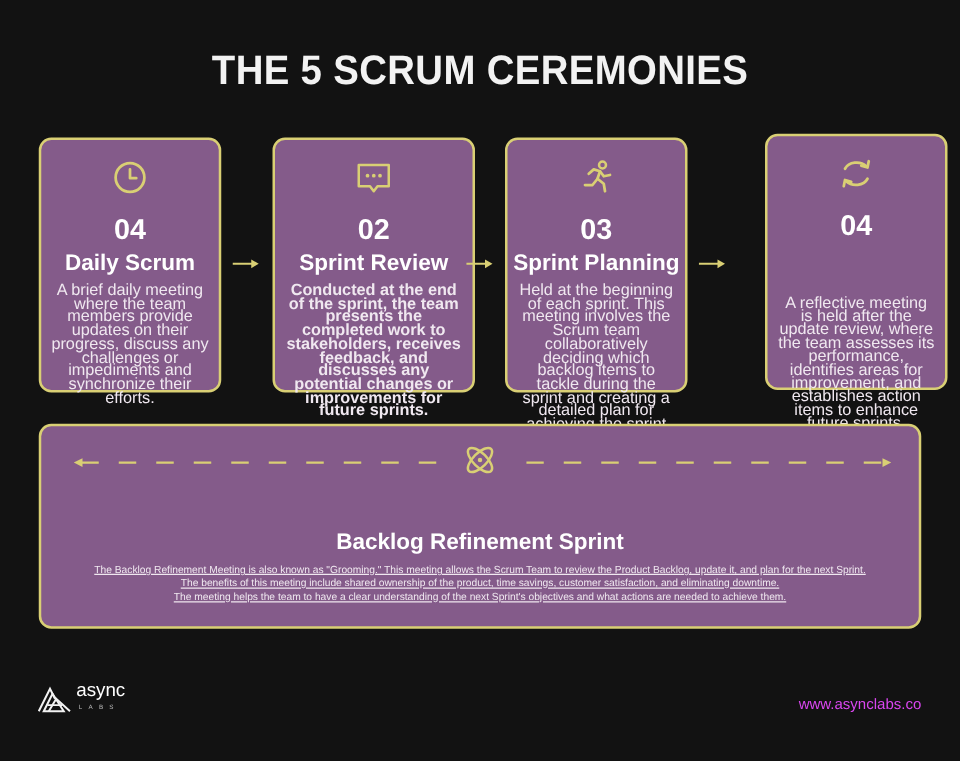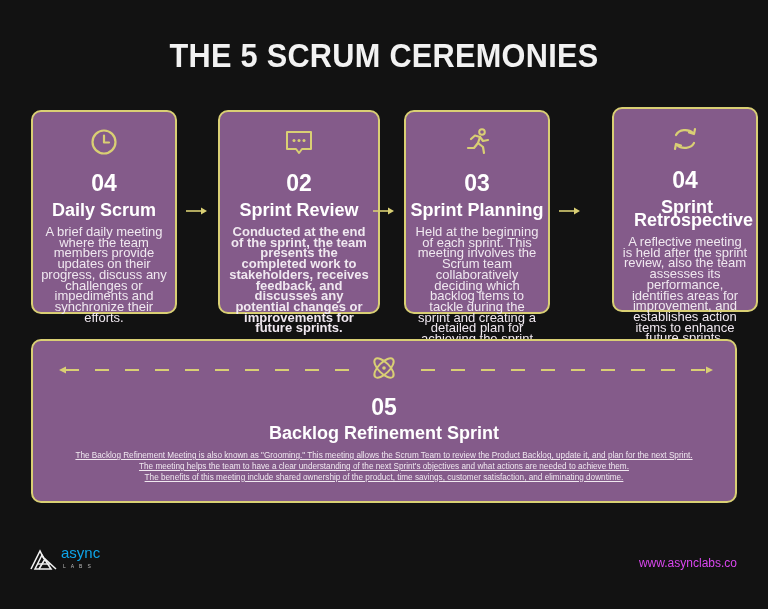--- a/index.html
+++ b/index.html
@@ -24,21 +24,21 @@
     position: absolute; left: 0; width: 100%; font-size: 18px; font-weight: bold; color: #fff; line-height: 13px;
   }
   .card .desc {
     position: absolute; left: 8px; right: 8px; font-size: 13px; line-height: 10.7px; color: #f0e8f0;
   }
   .arrow { position: absolute; width: 22px; height: 8px; }
   .big .desc { left: 20px; right: 20px; font-size: 8.2px; line-height: 10.8px; text-decoration: underline; }
   .dash { position: absolute; top: 24px; height: 10px; }
   .footer-url { position: absolute; right: 31px; top: 556px; font-size: 12px; color: #d946ef; text-align: right; }
   .logo { position: absolute; left: 30px; top: 547px; width: 90px; height: 28px; }
-  .logo .word { position: absolute; left: 31px; top: -3px; font-size: 15px; color: #0ea5e9; }
+  .logo .word { position: absolute; left: 31px; top: -3px; font-size: 15px; color: #ffffff; }
   .logo .sub { position: absolute; left: 33px; top: 16px; font-size: 5px; letter-spacing: 5px; color: #bbb; }
 </style>
 </head>
 <body>
 
 <div class="title">THE 5 SCRUM CEREMONIES</div>
 
 <div class="card" style="left:31px; top:110px; width:146px; height:204px;">
   <svg class="icon" style="top:16px;" width="28" height="28" viewBox="0 0 28 28">
     <circle cx="14" cy="14" r="11.5" fill="none" stroke="#d9cf74" stroke-width="2.2"></circle>
@@ -89,44 +89,42 @@
 </svg>
 
 <div class="card" style="left:612px; top:107px; width:146px; height:205px;">
   <svg class="icon" style="top:16px;" width="30" height="28" viewBox="0 0 30 28">
     <path d="M6 10 A10 8 0 0 1 23 8" fill="none" stroke="#d9cf74" stroke-width="2.2" stroke-linecap="round"></path>
     <path d="M19 7.5 L24 9 L25 4" fill="none" stroke="#d9cf74" stroke-width="2.2" stroke-linecap="round" stroke-linejoin="round"></path>
     <path d="M24 18 A10 8 0 0 1 7 20" fill="none" stroke="#d9cf74" stroke-width="2.2" stroke-linecap="round"></path>
     <path d="M11 20.5 L6 19 L5 24" fill="none" stroke="#d9cf74" stroke-width="2.2" stroke-linecap="round" stroke-linejoin="round"></path>
   </svg>
   <div class="num" style="top:58px;">04</div>
-  <div class="name" style="top:92px; left:20px; width:106px;">Sprint Retrospective</div>
-  <div class="desc" style="top:128px;">A reflective meeting is held after the sprint review, also the team assesses its performance, identifies areas for improvement, and establishes action items to enhance future sprints.</div>
+  <div class="desc" style="top:128px;">A reflective meeting is held after the update review, where the team assesses its performance, identifies areas for improvement, and establishes action items to enhance future sprints.</div>
 </div>
 
 <div class="card big" style="left:31px; top:339px; width:706px; height:164px;">
   <svg class="dash" style="left:26px; width:295px;" viewBox="0 0 295 10">
     <path d="M0 5 L7 1.5 L7 8.5 Z" fill="#d9cf74"></path>
     <line x1="6" y1="5" x2="295" y2="5" stroke="#d9cf74" stroke-width="1.8" stroke-dasharray="14 16"></line>
   </svg>
   <svg class="icon" style="top:12px;" width="30" height="30" viewBox="0 0 30 30">
     <ellipse cx="15" cy="15" rx="12.5" ry="5.5" transform="rotate(45 15 15)" fill="none" stroke="#d9cf74" stroke-width="2"></ellipse>
     <ellipse cx="15" cy="15" rx="12.5" ry="5.5" transform="rotate(-45 15 15)" fill="none" stroke="#d9cf74" stroke-width="2"></ellipse>
     <circle cx="15" cy="15" r="1.8" fill="#d9cf74"></circle>
   </svg>
   <svg class="dash" style="left:388px; width:292px;" viewBox="0 0 292 10">
     <line x1="0" y1="5" x2="286" y2="5" stroke="#d9cf74" stroke-width="1.8" stroke-dasharray="14 16"></line>
     <path d="M292 5 L285 1.5 L285 8.5 Z" fill="#d9cf74"></path>
   </svg>
-  <div class="num" style="top:53px;">05</div>
   <div class="name" style="top:86px;">Backlog Refinement Sprint</div>
   <div class="desc" style="top:110px;">
     <div>The Backlog Refinement Meeting is also known as "Grooming." This meeting allows the Scrum Team to review the Product Backlog, update it, and plan for the next Sprint.</div>
+    <div>The benefits of this meeting include shared ownership of the product, time savings, customer satisfaction, and eliminating downtime.</div>
     <div>The meeting helps the team to have a clear understanding of the next Sprint's objectives and what actions are needed to achieve them.</div>
-    <div>The benefits of this meeting include shared ownership of the product, time savings, customer satisfaction, and eliminating downtime.</div>
   </div>
 </div>
 
 <div class="logo">
   <svg width="28" height="24" viewBox="0 0 28 24" style="position:absolute; left:0; top:0;">
     <path d="M1 22 L10 4 L14 12" fill="none" stroke="#f2f2f2" stroke-width="1.6"></path>
     <path d="M5 22 L12 8 L21 22 Z" fill="none" stroke="#f2f2f2" stroke-width="1.6"></path>
     <path d="M9 22 L15 12 L26 22" fill="none" stroke="#f2f2f2" stroke-width="1.6"></path>
     <line x1="8" y1="17" x2="20" y2="17" stroke="#f2f2f2" stroke-width="1.4"></line>
   </svg>

